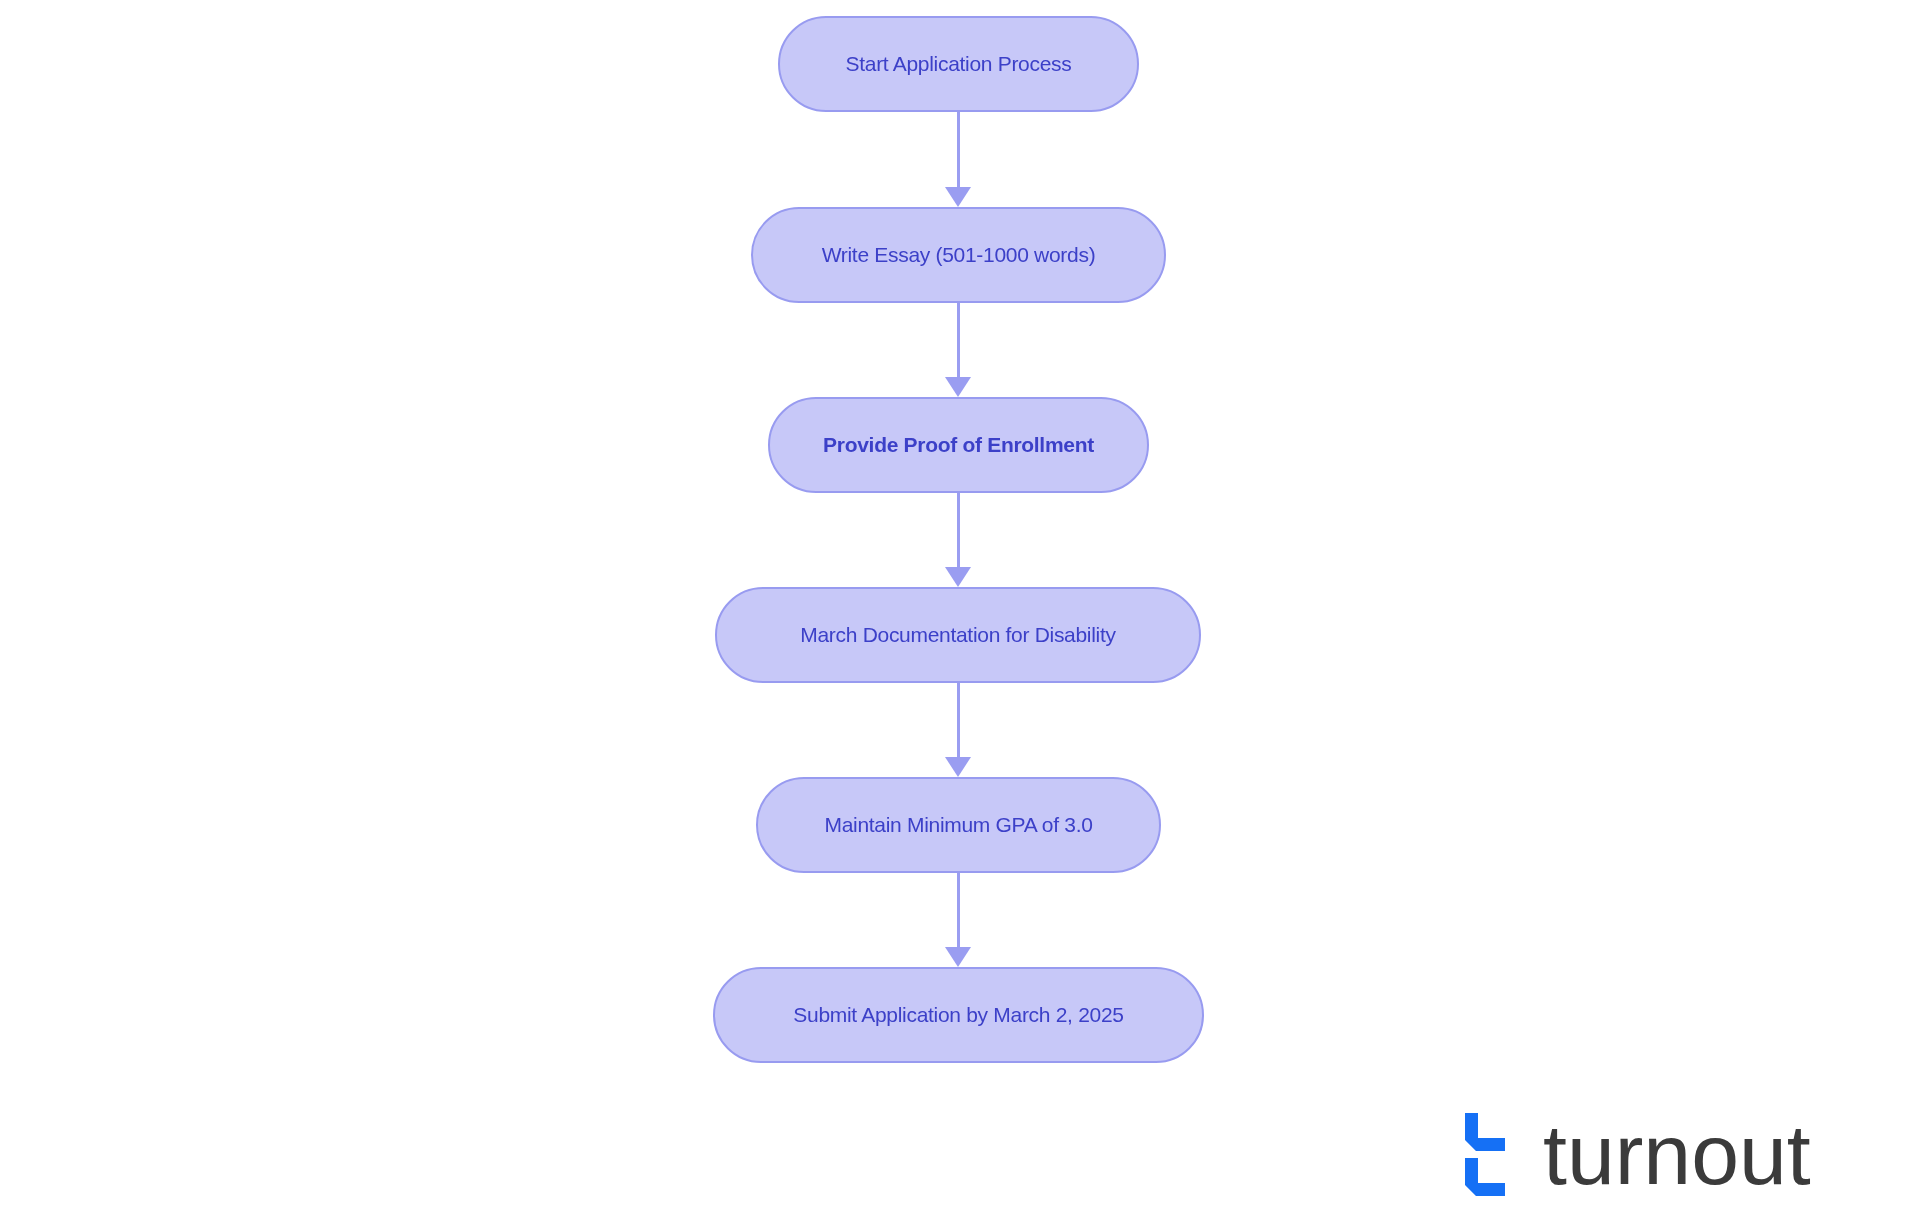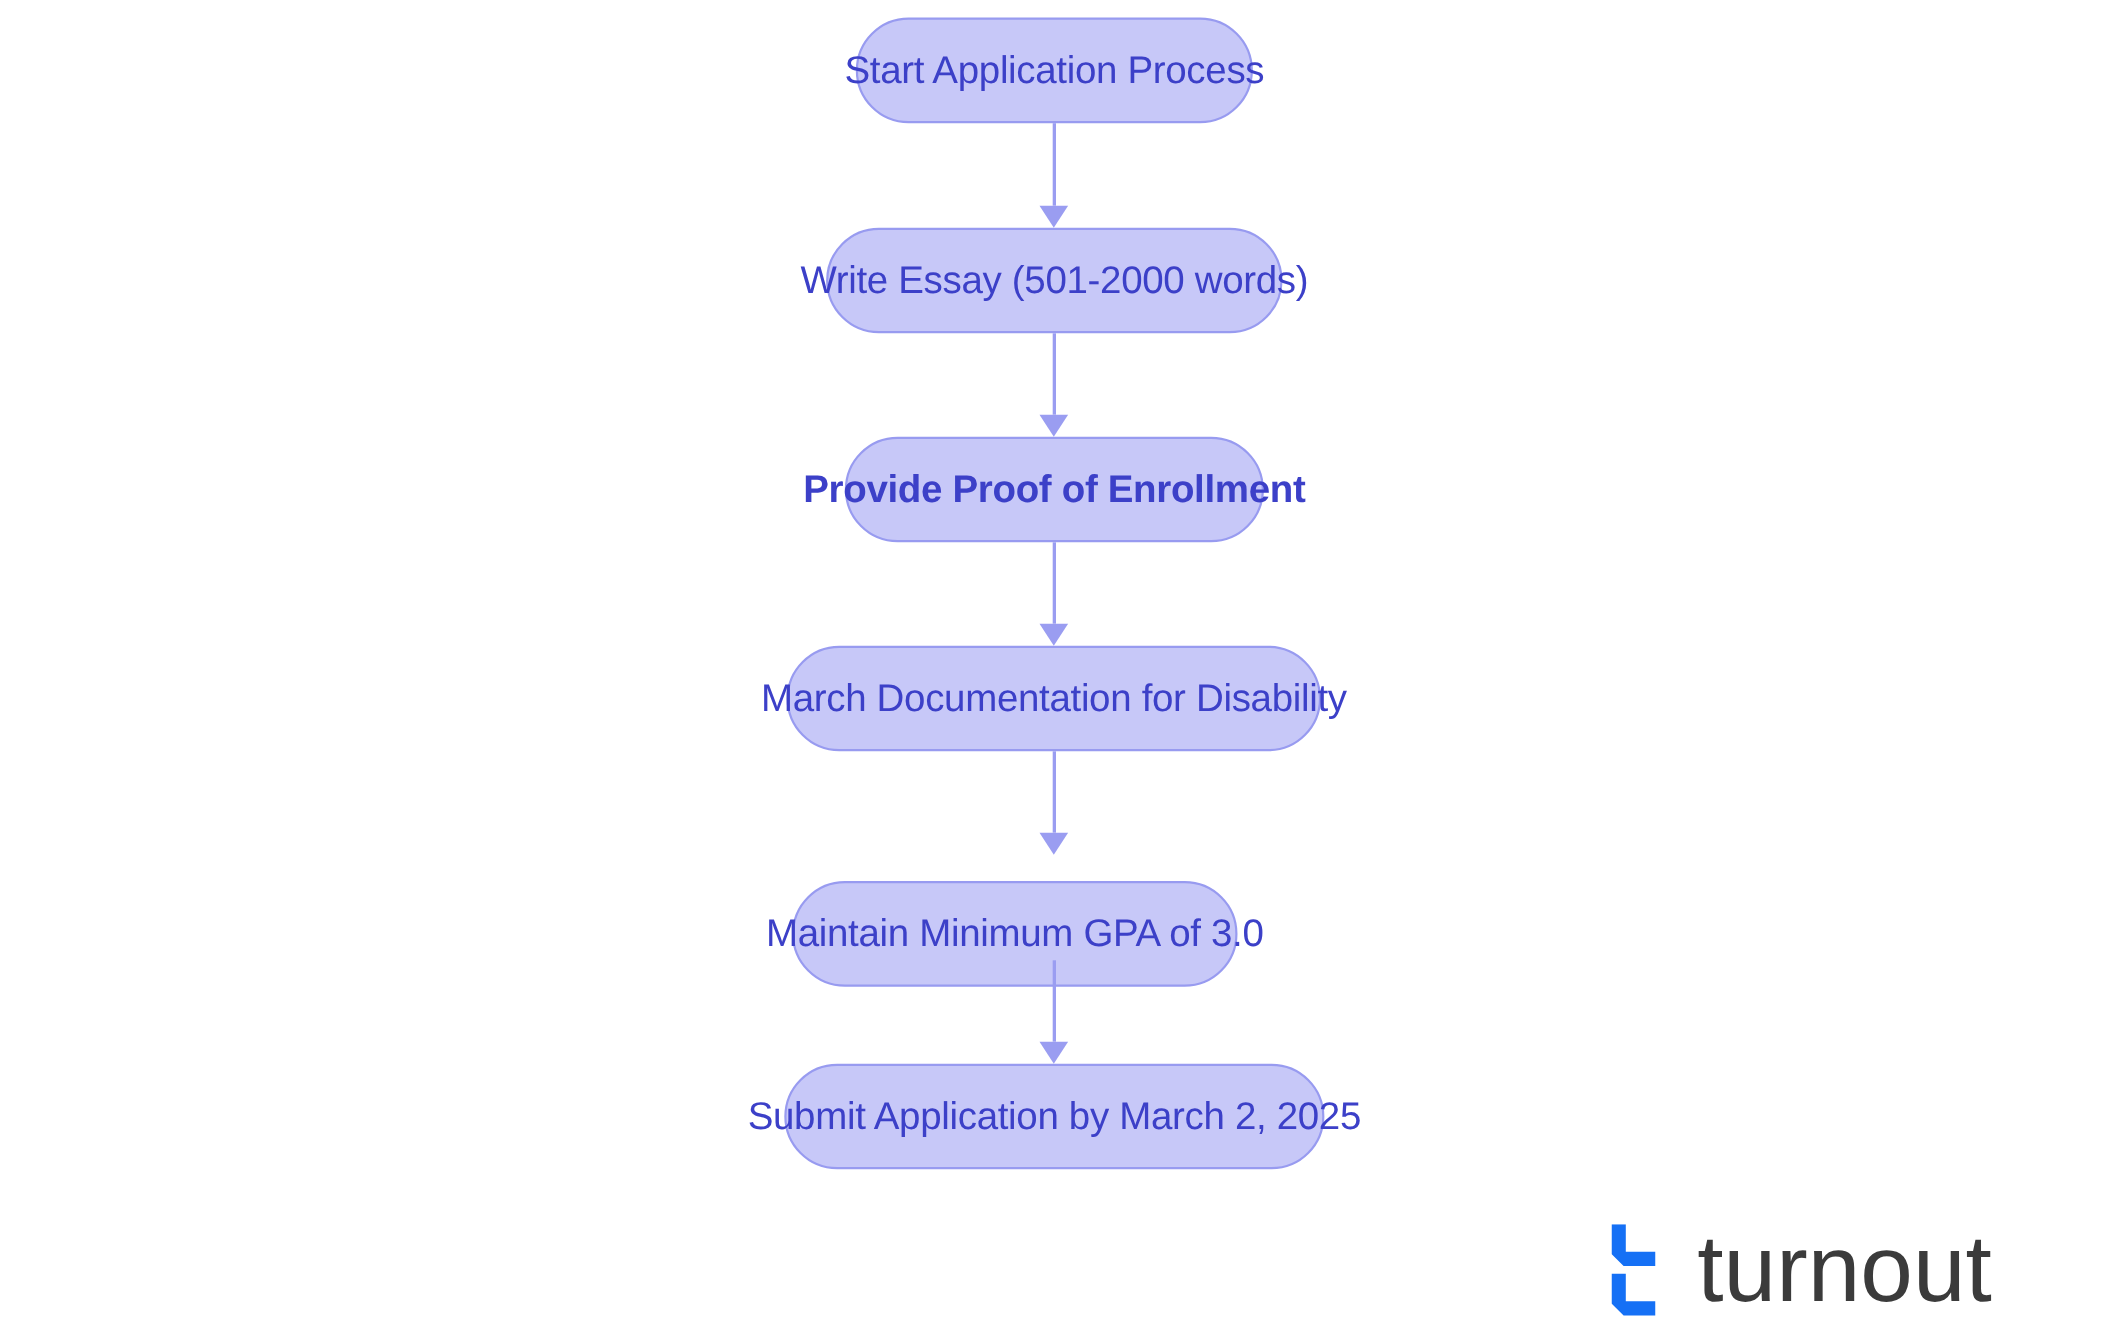--- a/index.html
+++ b/index.html
@@ -15,29 +15,29 @@
     position: absolute;
     height: 96px;
     box-sizing: border-box;
     background: #c7c8f8;
     border: 2px solid #989bf0;
     border-radius: 48px;
     display: flex;
     align-items: center;
     justify-content: center;
     color: #3c40c8;
-    font-size: 35px;
+    font-size: 21px;
     letter-spacing: -0.3px;
     white-space: nowrap;
   }
   .n1 { left: 778px; top: 16px;  width: 361px; }
   .n2 { left: 751px; top: 207px; width: 415px; }
   .n3 { left: 768px; top: 397px; width: 381px; font-weight: bold; }
   .n4 { left: 715px; top: 587px; width: 486px; }
-  .n5 { left: 720px; top: 777px; width: 405px; margin-top: 24px; }
+  .n5 { left: 756px; top: 777px; width: 405px; }
   .n6 { left: 713px; top: 967px; width: 491px; }
 
   .arrow {
     position: absolute;
     left: 945px;
     width: 26px;
     display: flex;
     flex-direction: column;
     align-items: center;
   }
@@ -80,21 +80,21 @@
   <div class="node n1">
     <span>Start Application Process</span>
   </div>
 
   <div class="arrow a1">
     <div class="line"></div>
     <div class="head"></div>
   </div>
 
   <div class="node n2">
-    <span>Write Essay (501-2000 words)</span>
+    <span>Write Essay (501-1000 words)</span>
   </div>
 
   <div class="arrow a2">
     <div class="line"></div>
     <div class="head"></div>
   </div>
 
   <div class="node n3">
     <span>Provide Proof of Enrollment</span>
   </div>

